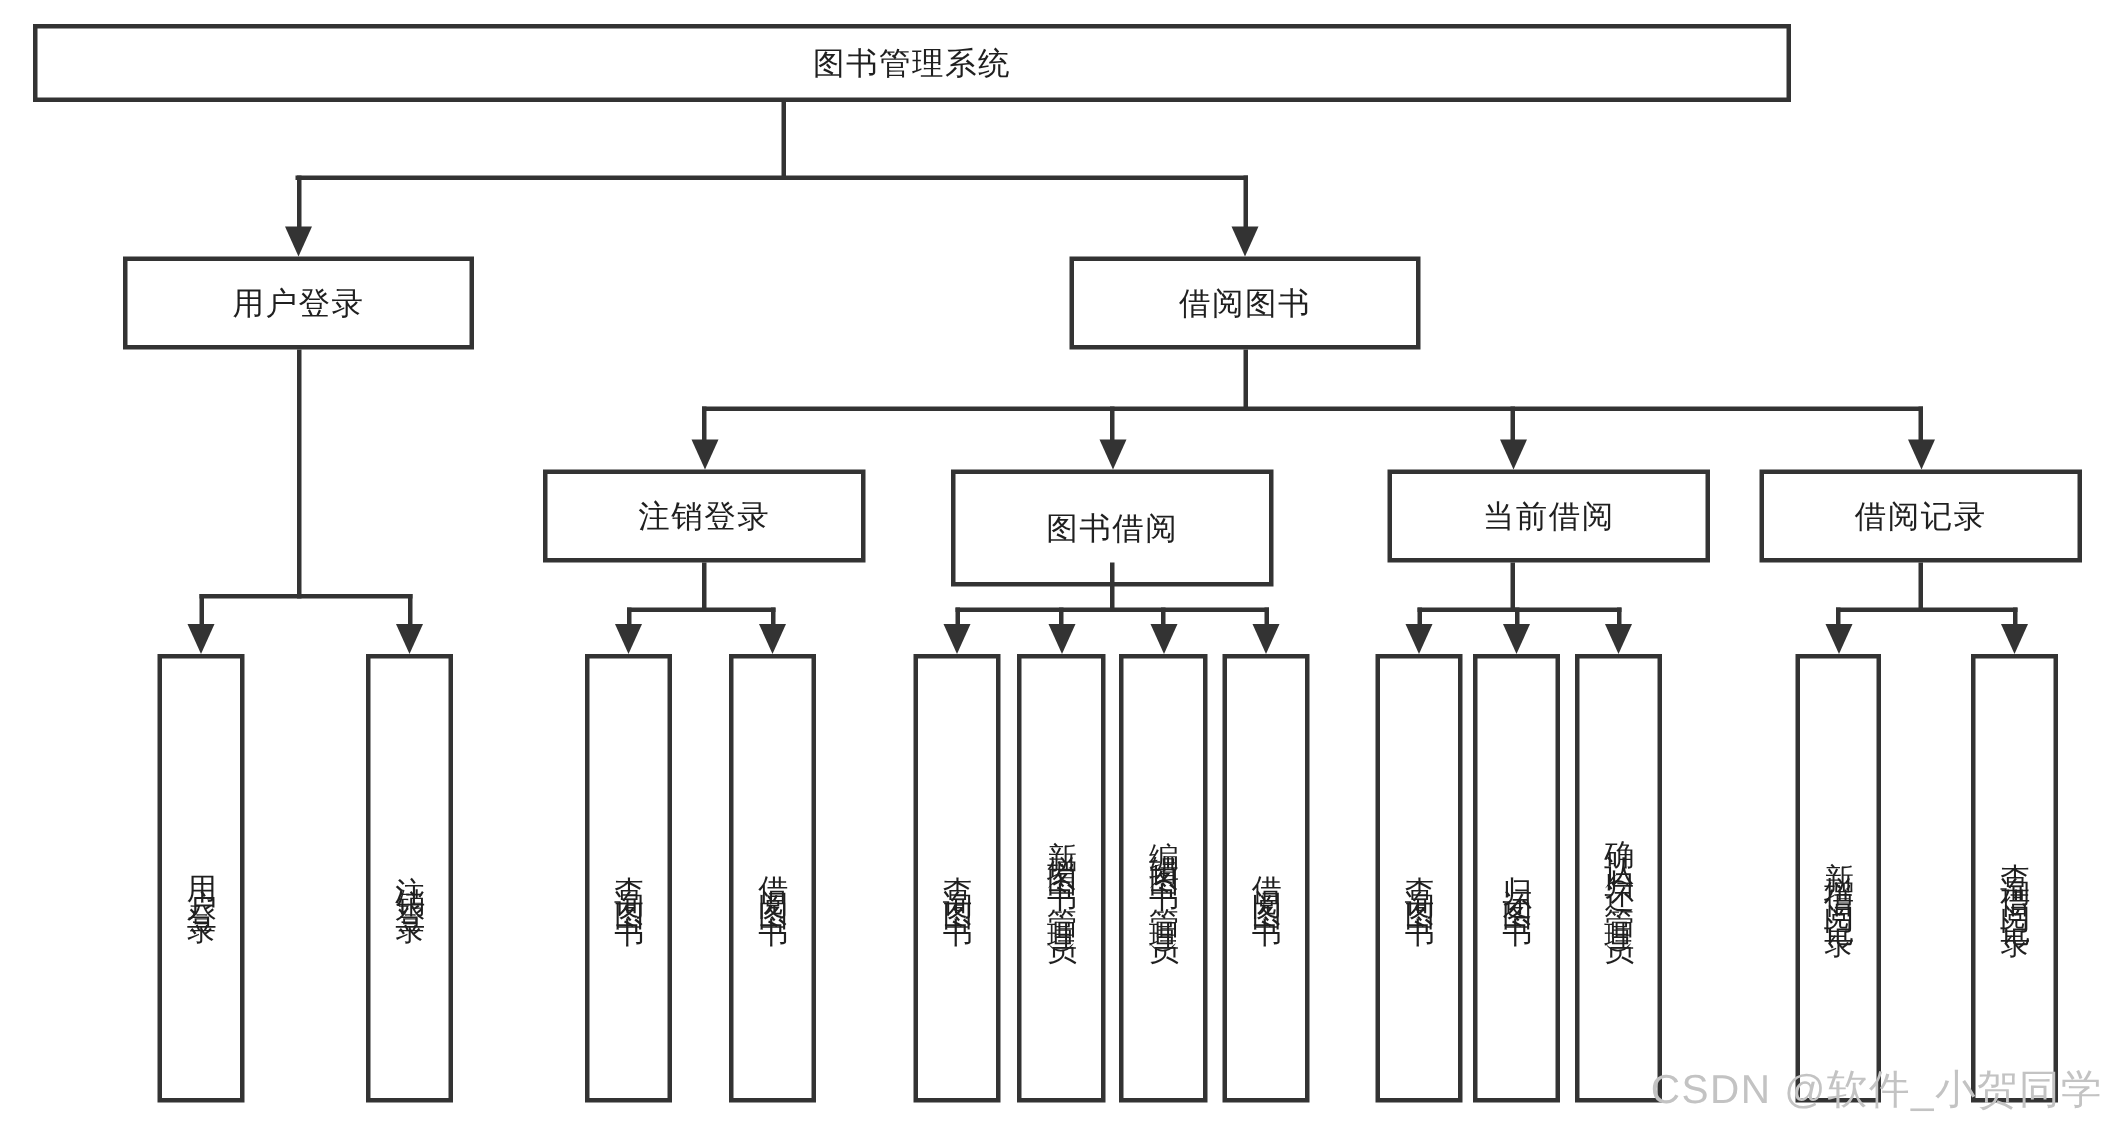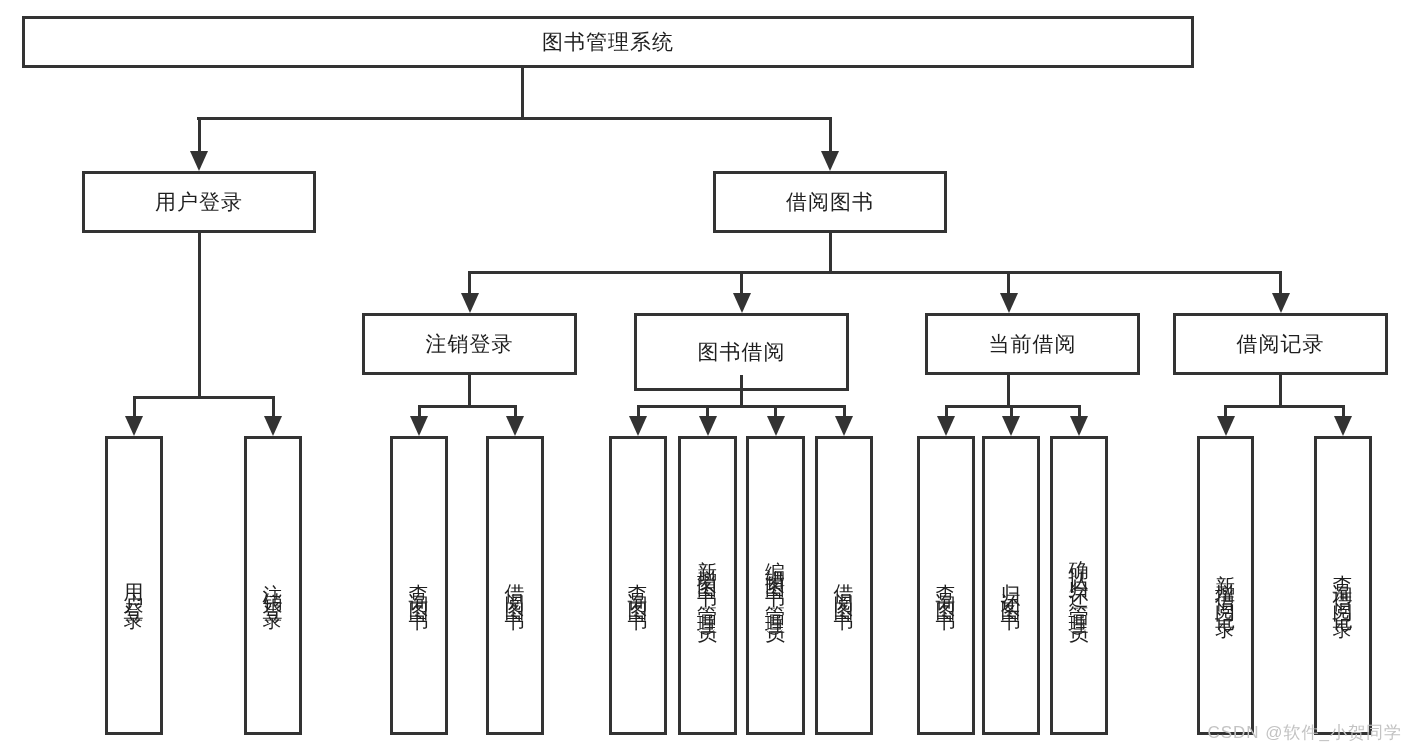--- a/index.html
+++ b/index.html
@@ -25,21 +25,21 @@
     font-size:20px;line-height:1;letter-spacing:9px;white-space:nowrap;
   }
   .line{position:absolute;background:var(--line);}
   .arrow{
     position:absolute;width:0;height:0;
     border-left:9px solid transparent;border-right:9px solid transparent;
     border-top:20px solid var(--line);
   }
   .watermark{
     position:absolute;right:3px;bottom:3px;z-index:5;
-    font-size:17px;color:var(--wm);letter-spacing:1px;white-space:nowrap;
+    font-size:27px;color:var(--wm);letter-spacing:1px;white-space:nowrap;
   }
 </style>
 </head>
 <body>
 
 <div class="canvas">
 
   <div class="box hlabel" style="left:22px;top:16px;width:1172px;height:52px;">图书管理系统</div>
 
   <div class="box hlabel" style="left:82px;top:171px;width:234px;height:62px;">用户登录</div>

